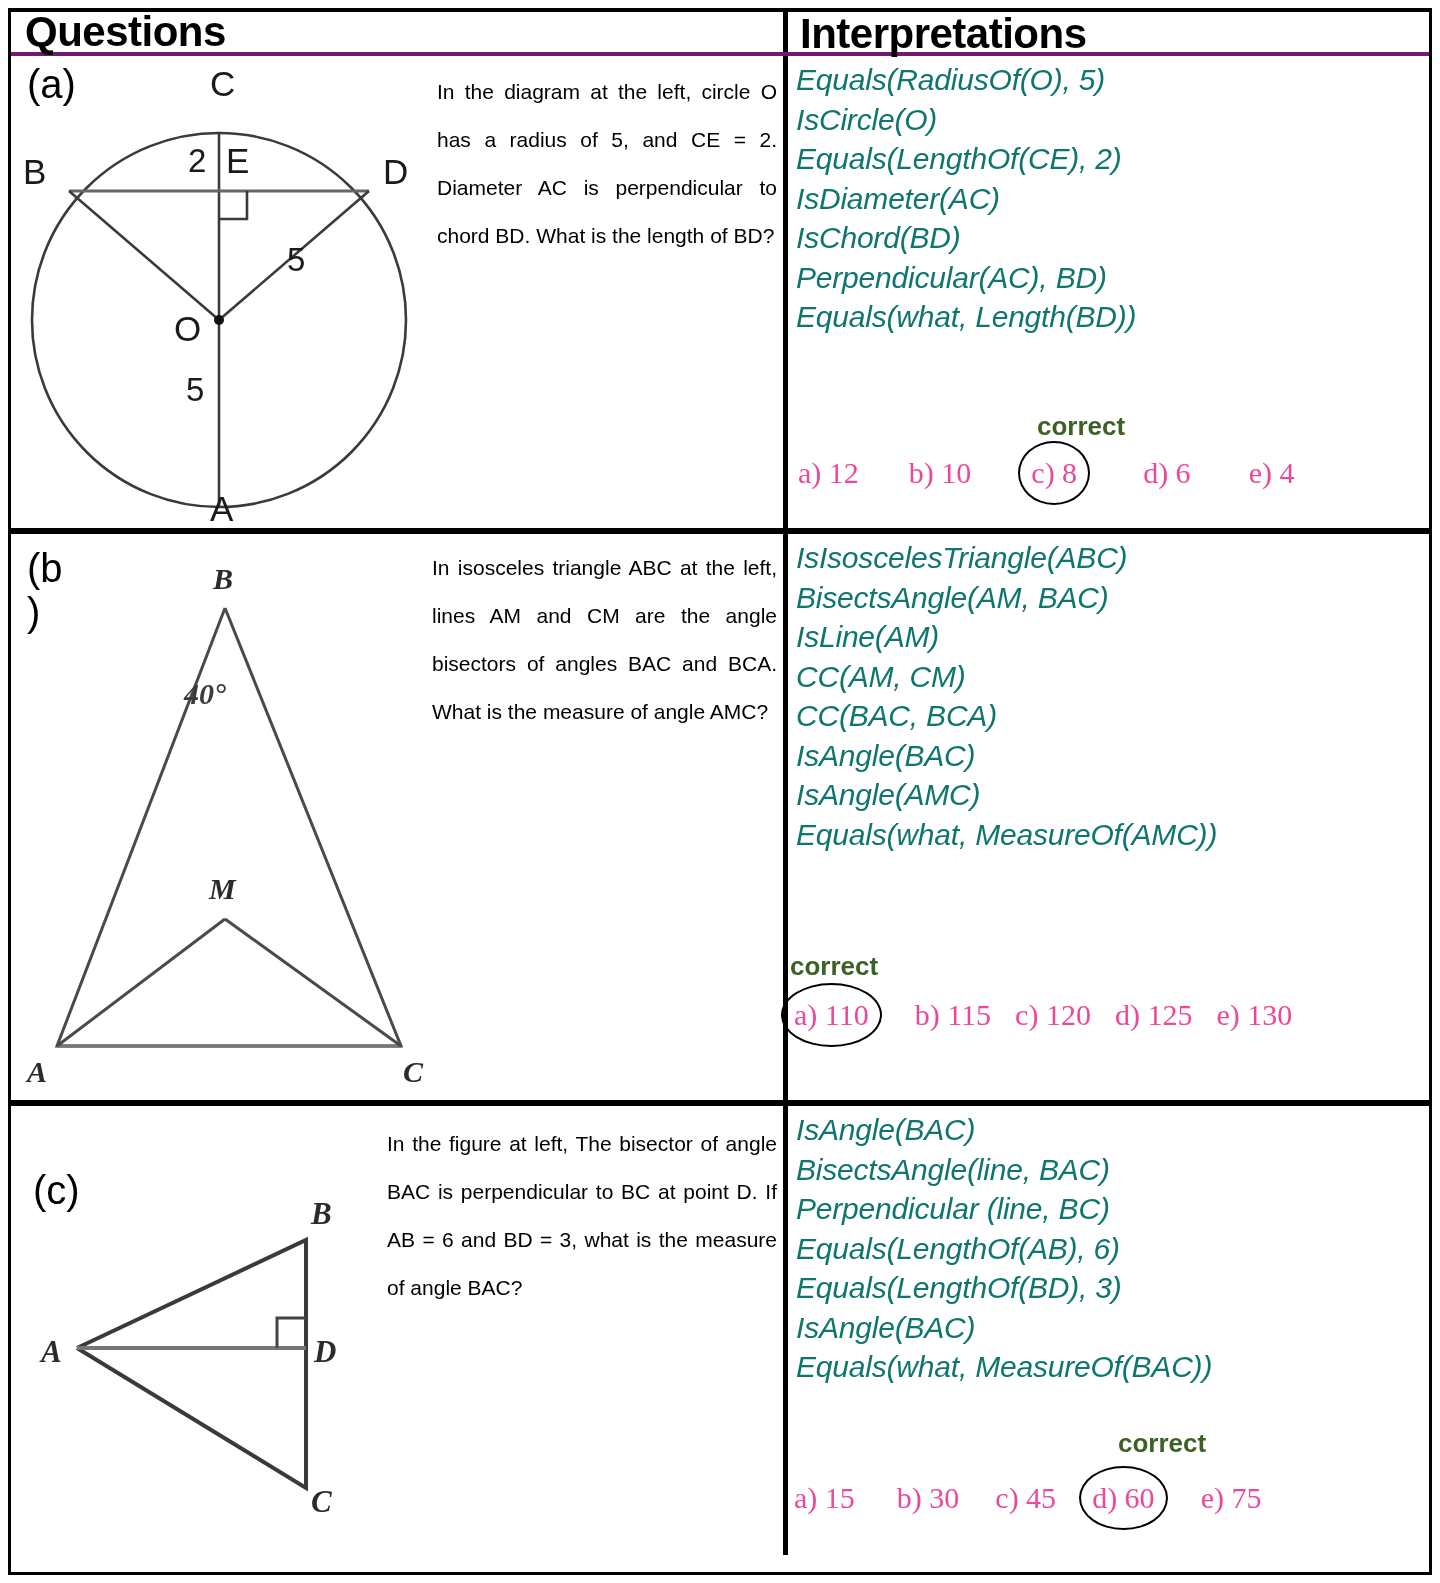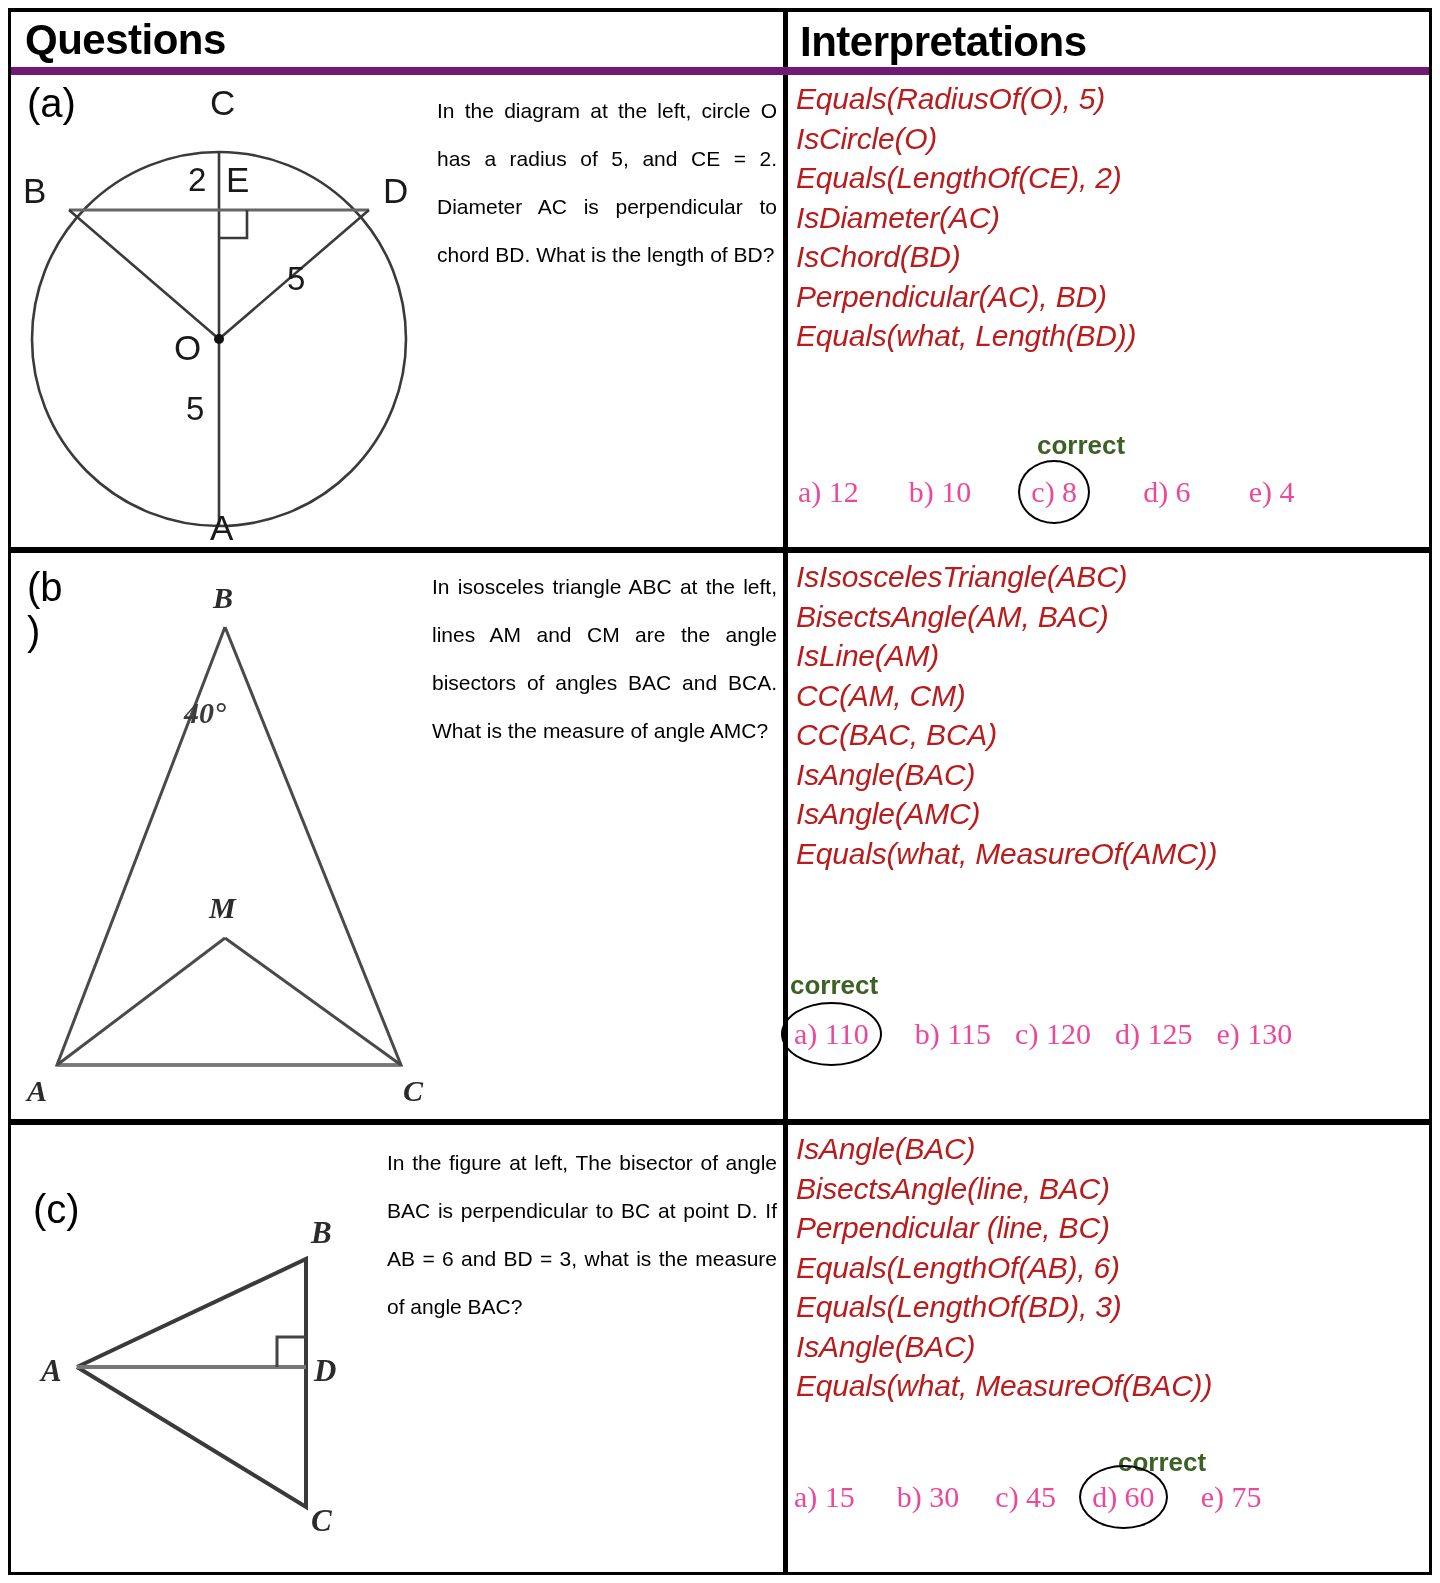--- a/index.html
+++ b/index.html
@@ -33,21 +33,21 @@
     border: 3px solid #000;
     border-top-width: 4px;
   }
 
   .row {
     position: relative;
     display: flex;
     box-sizing: border-box;
     width: 100%;
   }
-  .row.hdr        { height: 63px;  border-bottom: 8px solid #701a75; }
+  .row.hdr        { height: 44px;  border-bottom: 4px solid #701a75; }
   .row.r-a        { height: 478px; border-bottom: 6px solid #000; }
   .row.r-b        { height: 572px; border-bottom: 6px solid #000; }
   .row.r-c        { height: 449px; }
 
   .cell-q {
     width: 777px;
     box-sizing: border-box;
     border-right: 5px solid #000;
     position: relative;
     display: flex;
@@ -102,21 +102,21 @@
   }
   .qtext.q-a { padding-top: 12px; }
   .qtext.q-b { padding-top: 10px; }
   .qtext.q-c { padding-top: 14px; }
 
   
   .interp-list {
     font-size: 30px;
     font-style: italic;
     line-height: 39.5px;
-    color: #b91c1c;
+    color: #0f766e;
     letter-spacing: -0.2px;
   }
   .interp-list div { white-space: nowrap; }
 
   .correct-tag {
     font-size: 26px;
     font-weight: bold;
     font-style: normal;
     color: #3c6125;
     position: absolute;
@@ -307,21 +307,21 @@
         <div class="interp-list">
           <div>IsAngle(BAC)</div>
           <div>BisectsAngle(line, BAC)</div>
           <div>Perpendicular (line, BC)</div>
           <div>Equals(LengthOf(AB), 6)</div>
           <div>Equals(LengthOf(BD), 3)</div>
           <div>IsAngle(BAC)</div>
           <div>Equals(what, MeasureOf(BAC))</div>
         </div>
         <div class="correct-tag" style="left:330px; top:322px;">correct</div>
-        <div class="answers" style="top:353px; left:2px;">
+        <div class="answers" style="top:373px; left:2px;">
           <span class="ans">a) 15</span>
           <span style="width:34px"></span>
           <span class="ans">b) 30</span>
           <span style="width:28px"></span>
           <span class="ans">c) 45</span>
           <span style="width:28px"></span>
           <span class="ans marked">d) 60</span>
           <span style="width:38px"></span>
           <span class="ans">e) 75</span>
         </div>

